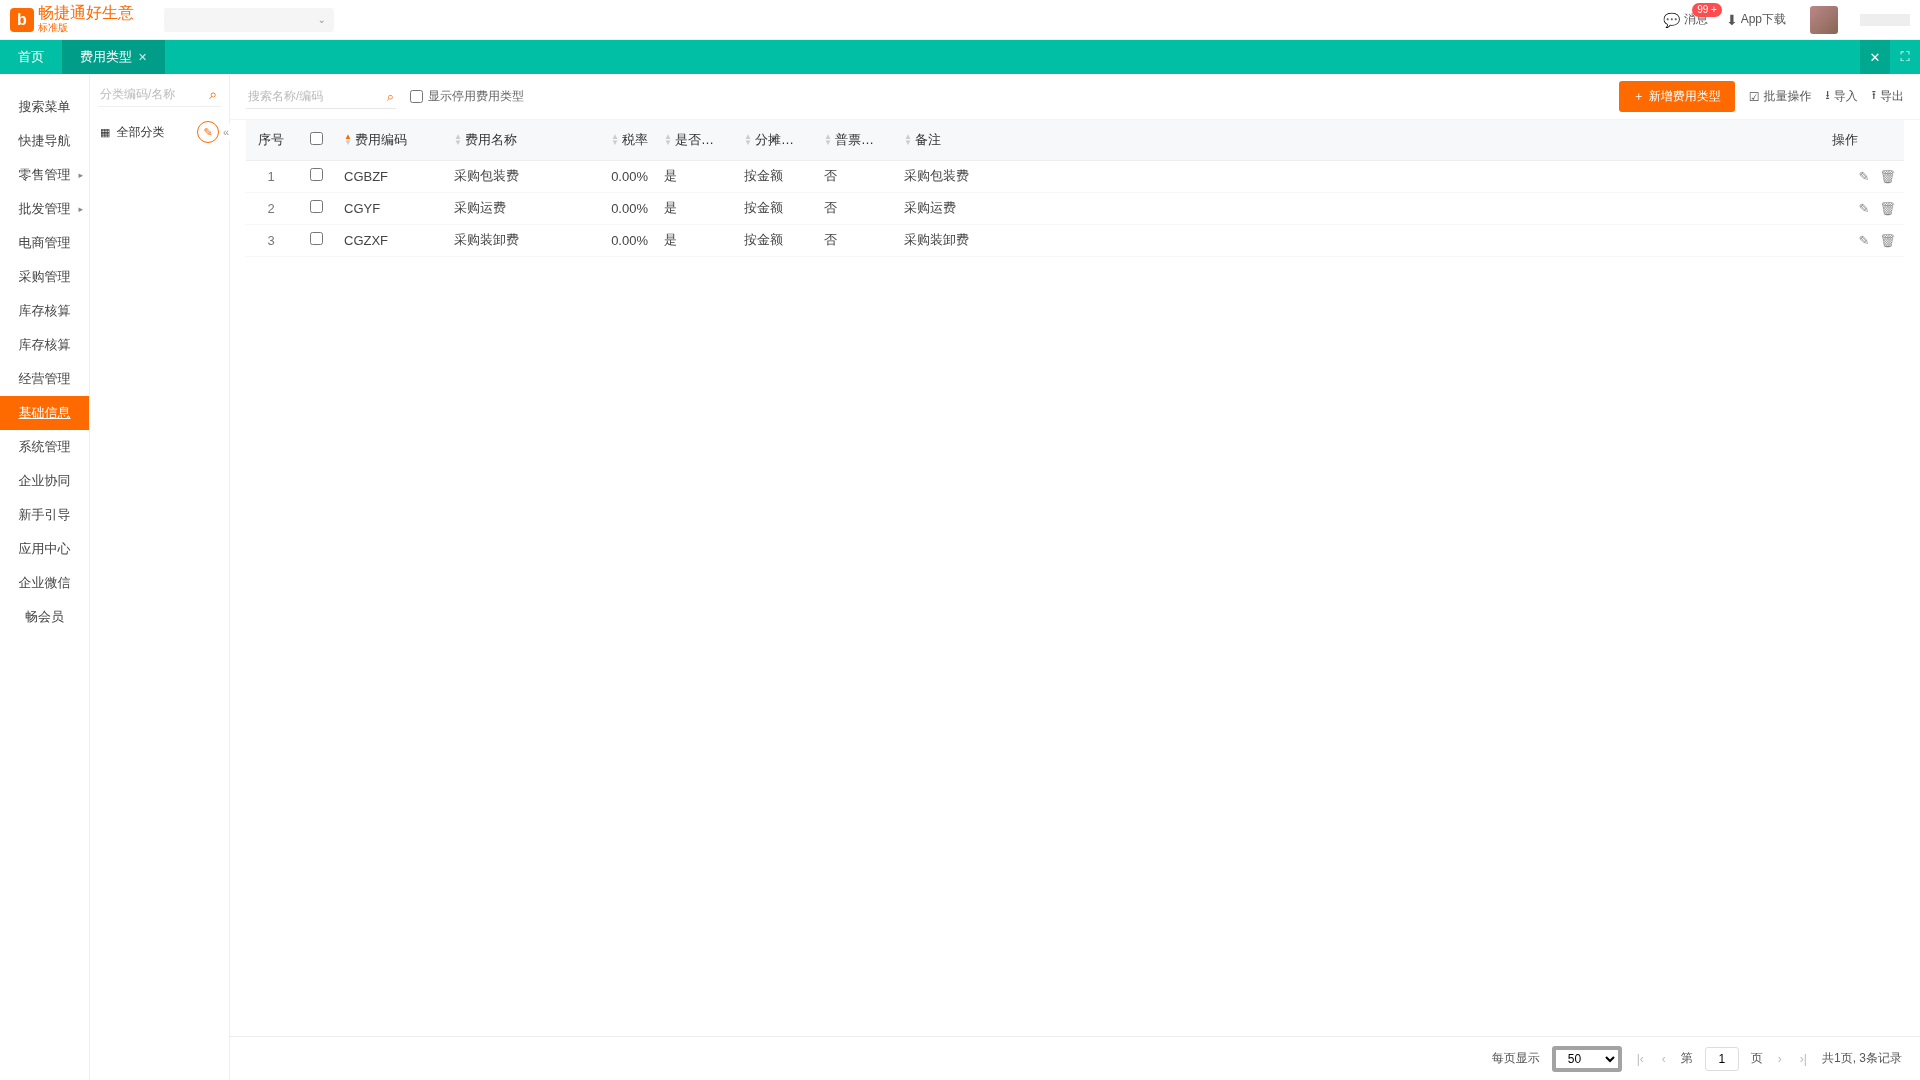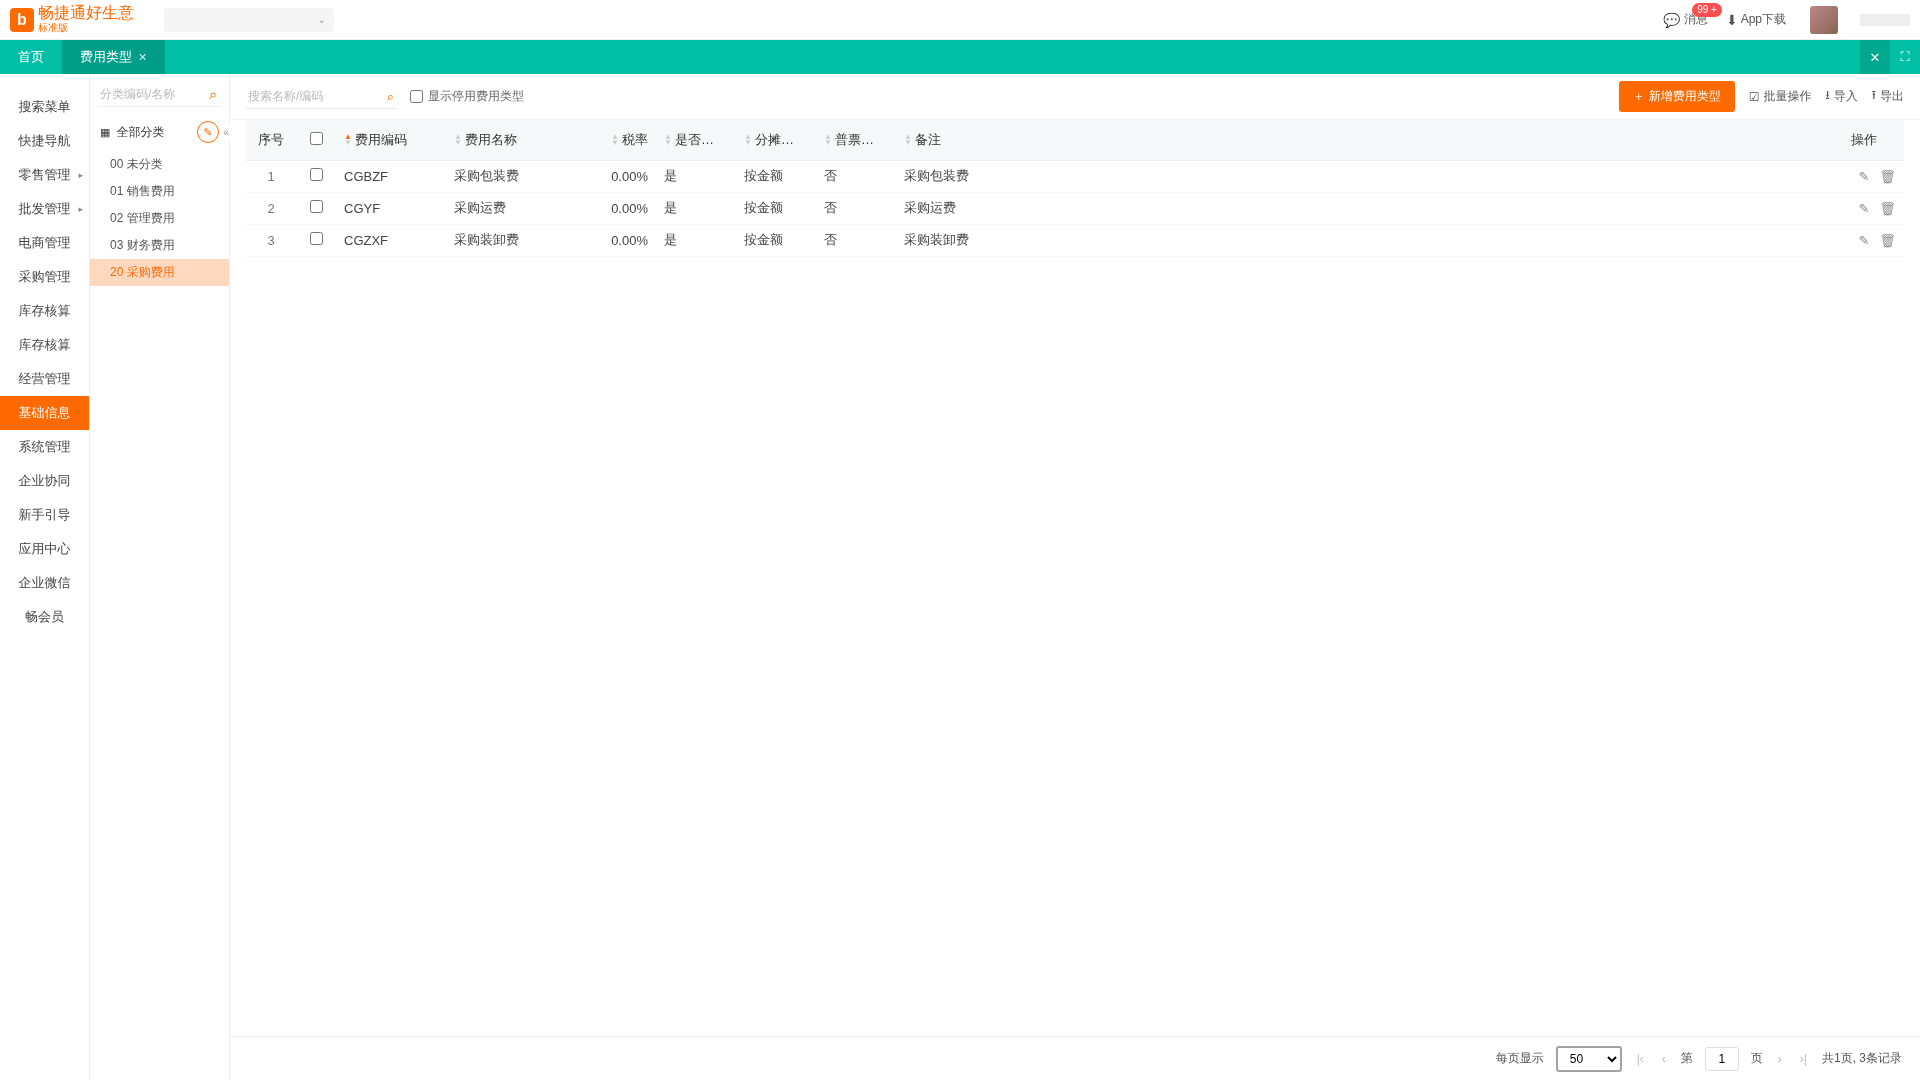--- a/index.html
+++ b/index.html
@@ -23,21 +23,21 @@
 .tab { padding: 0 18px; display: flex; align-items: center; gap: 6px; cursor: pointer; font-size: 13px; }
 .tab.active { background: #009e89; justify-content: flex-end; }
 .tab-close { font-size: 11px; opacity: .8; cursor: pointer; }
 .tabbar-right { margin-left: auto; display: flex; align-items: center; }
 .tabbar-btn { width: 30px; display: flex; align-items: center; justify-content: center; cursor: pointer; background: #00a88f; height: 100%; }
 .tabbar-btn.expand { background: #00bfa5; }
 
 .shell { display: flex; height: calc(100vh - 74px); }
 .sidebar { width: 90px; background: #fff; border-right: 1px solid #eee; padding-top: 16px; }
 .side-item { height: 34px; display: flex; align-items: center; justify-content: center; font-size: 13px; color: #444; cursor: pointer; position: relative; }
-.side-item.active { background: #ff6a00; color: #fff; }
+.side-item.active { background: #ff6a00; color: #fff; text-decoration: underline; }
 .side-item .chev { position: absolute; right: 6px; font-size: 9px; color: #888; }
 
 .tree-panel { width: 140px; background: #fff; border-right: 1px solid #eee; position: relative; }
 .tree-search { padding: 8px 8px 6px; position: relative; }
 .tree-search input { width: 100%; border: none; border-bottom: 1px solid #eee; padding: 5px 22px 5px 2px; font-size: 12px; outline: none; }
 .tree-search input::placeholder { color: #bbb; }
 .tree-search .sicon { position: absolute; right: 12px; top: 12px; color: #ff6a00; font-size: 14px; }
 .tree-head { padding: 8px 10px; display: flex; align-items: center; gap: 6px; font-size: 12px; color: #333; position: relative; }
 .tree-head .grid-icon { font-size: 11px; }
 .tree-edit { width: 22px; height: 22px; border: 1px solid #ff6a00; border-radius: 50%; display: flex; align-items: center; justify-content: center; color: #ff6a00; font-size: 11px; margin-left: auto; cursor: pointer; }
@@ -56,30 +56,30 @@
 .toolbar-right { margin-left: auto; display: flex; align-items: center; gap: 14px; }
 .btn-primary { background: #ff6a00; color: #fff; border: none; border-radius: 3px; padding: 7px 14px; font-size: 12px; cursor: pointer; display: flex; align-items: center; gap: 4px; }
 .tlink { display: flex; align-items: center; gap: 4px; color: #555; font-size: 12px; cursor: pointer; }
 .tlink .ic { font-size: 12px; }
 
 .table-wrap { flex: 1; overflow: auto; padding: 0 16px; }
 table { width: 100%; border-collapse: collapse; }
 thead th { background: #f7f8fa; height: 40px; text-align: left; font-weight: normal; font-size: 13px; color: #333; border-bottom: 1px solid #eee; padding: 0 8px; position: relative; }
 thead th .sort { color: #ccc; font-size: 8px; margin-right: 3px; display: inline-flex; flex-direction: column; line-height: 6px; vertical-align: middle; }
 thead th.sort-asc .sort .up { color: #ff6a00; }
-thead th.op { text-align: center; }
+thead th.op { }
 tbody td { height: 32px; padding: 0 8px; font-size: 13px; color: #444; border-bottom: 1px solid #f7f7f7; }
 tbody td.idx { text-align: center; color: #777; }
 tbody td.chk { text-align: center; }
 tbody td.op { text-align: right; }
 .row-icon { color: #888; font-size: 13px; cursor: pointer; margin-left: 10px; }
 td input[type=checkbox] { width: 13px; height: 13px; }
 
 .pager { height: 44px; border-top: 1px solid #eee; display: flex; align-items: center; justify-content: flex-end; padding: 0 18px; gap: 12px; font-size: 12px; color: #555; }
-.pager select { border: 2px solid #a3a3a3; border-radius: 3px; height: 26px; padding: 0 20px 0 8px; font-size: 12px; background: #fff; }
+.pager select { border: 4px solid #a3a3a3; border-radius: 3px; height: 26px; padding: 0 20px 0 8px; font-size: 12px; background: #fff; }
 .pg-input { width: 34px; height: 24px; border: 1px solid #ddd; border-radius: 3px; text-align: center; font-size: 12px; }
 .pg-nav { color: #bbb; cursor: pointer; font-size: 12px; padding: 0 3px; }
 </style>
 </head>
 <body>
 
 <div class="topbar">
   <div class="logo">
     <div class="logo-icon">b</div>
     <div>
@@ -177,27 +177,20 @@
     <div class="tree-search">
       <input placeholder="分类编码/名称" style="">
       <span class="sicon">⌕</span>
     </div>
     <div class="tree-collapse">«</div>
     <div class="tree-head">
       <span class="grid-icon">▦</span>
       <span>全部分类</span>
       <span class="tree-edit">✎</span>
     </div>
-    <div id="tree-nodes">
-        <div class="tree-node">00 未分类</div>
-        <div class="tree-node">01 销售费用</div>
-        <div class="tree-node">02 管理费用</div>
-        <div class="tree-node">03 财务费用</div>
-        <div class="tree-node active">20 采购费用</div>
-      </div>
   </div>
 
   <div class="main">
     <div class="toolbar">
       <div class="tool-search">
         <input placeholder="搜索名称/编码" style="">
         <span class="sicon">⌕</span>
       </div>
       <label class="chk-wrap">
         <input type="checkbox" style="">

